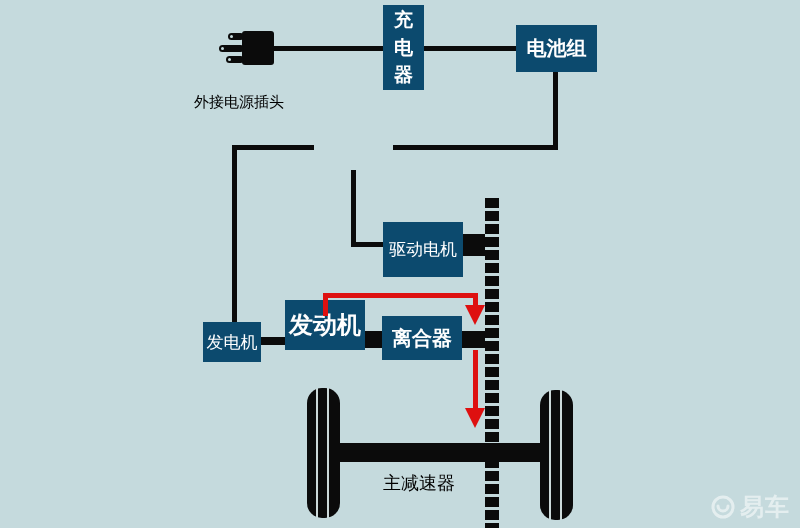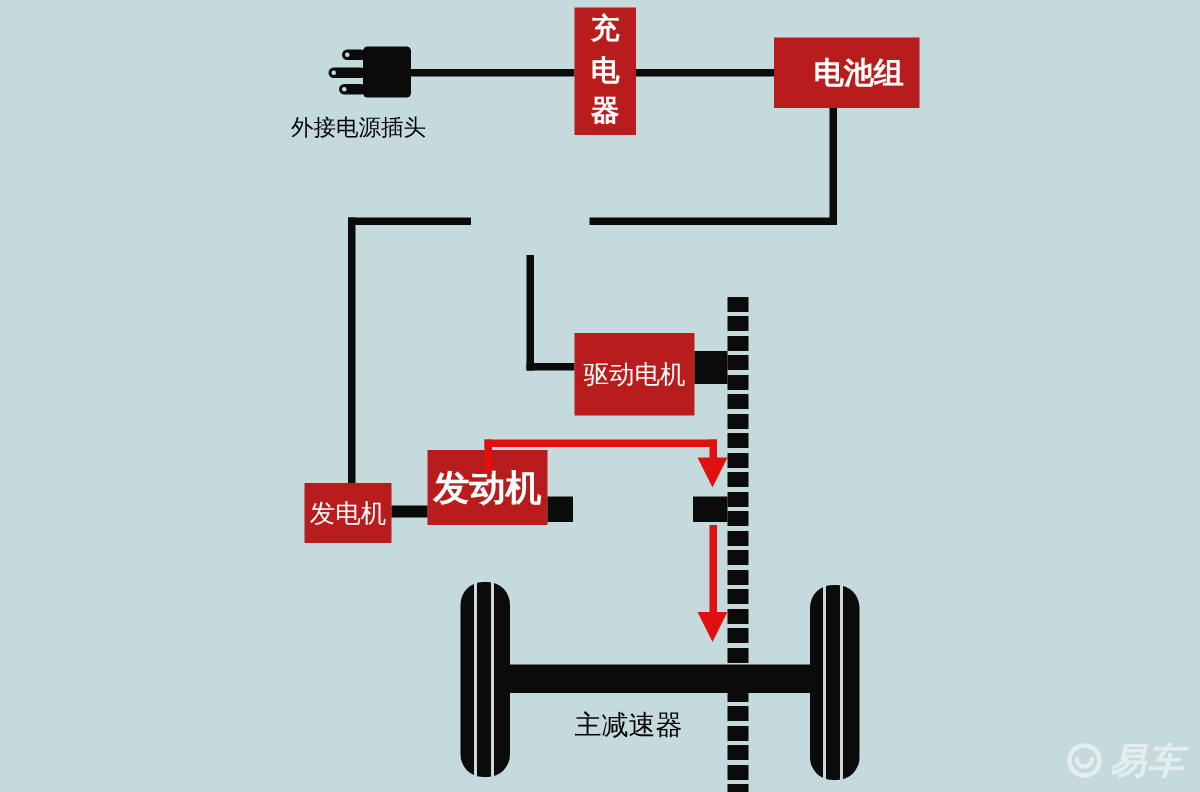--- a/index.html
+++ b/index.html
@@ -2,21 +2,21 @@
 <html><head>
 <meta charset="utf-8">
 <style>
   html,body{margin:0;padding:0;}
   .stage{
     position:relative;width:800px;height:528px;overflow:hidden;
     background:#c5dadd;
     font-family:"Liberation Sans",sans-serif;
   }
   .node{
-    position:absolute;background:#b91c1c;color:#fff;
+    position:absolute;background:#0c4a6e;color:#fff;
     display:flex;align-items:center;justify-content:center;
     text-align:center;font-weight:bold;
   }
   .node.serifish{font-weight:normal;font-family:"Liberation Serif",serif;}
   .line{position:absolute;background:#0b0b0b;}
   .stub{position:absolute;background:#0b0b0b;}
   .label{
     position:absolute;color:#000;
     font-family:"Liberation Serif",serif;
   }
@@ -38,62 +38,65 @@
   .axle{position:absolute;left:338px;top:443px;width:204px;height:19px;background:#0b0b0b;}
   
   .rline{position:absolute;background:#de1010;}
   .rhead{
     position:absolute;width:0;height:0;
     border-left:10px solid transparent;border-right:10px solid transparent;
     border-top:20px solid #de1010;
   }
   
   .wm{position:absolute;left:710px;top:491px;display:flex;align-items:center;gap:4px;opacity:.55;}
-  .wm-text{color:#ffffff;font-weight:bold;font-size:24px;letter-spacing:1px;font-style:italic;}
+  .wm-text{color:#ffffff;font-weight:bold;font-size:24px;letter-spacing:1px;}
 </style>
 </head>
 <body>
 
 <div class="stage">
 
   <div class="plug-body"></div>
   <div class="prong" style="left:228px;top:33px;width:16px;">
       <span class="hole"></span>
     </div>
   <div class="prong" style="left:219px;top:45px;width:25px;">
       <span class="hole"></span>
     </div>
   <div class="prong" style="left:226px;top:56px;width:18px;">
       <span class="hole"></span>
     </div>
-  <div class="label" style="left:194px;top:76px;font-size:15px;">外接电源插头</div>
+  <div class="label" style="left:194px;top:93px;font-size:15px;">外接电源插头</div>
 
   <div class="line" style="left:274px;top:46px;width:109px;height:5px;"></div>
   <div class="line" style="left:424px;top:46px;width:92px;height:5px;"></div>
   <div class="line" style="left:553px;top:72px;width:5px;height:78px;"></div>
   <div class="line" style="left:393px;top:145px;width:165px;height:5px;"></div>
   <div class="line" style="left:232px;top:145px;width:82px;height:5px;"></div>
   <div class="line" style="left:232px;top:145px;width:5px;height:177px;"></div>
   <div class="line" style="left:351px;top:170px;width:5px;height:77px;"></div>
   <div class="line" style="left:351px;top:242px;width:32px;height:5px;"></div>
 
   <div class="node" style="left:383px;top:5px;width:41px;height:85px;font-size:19px;">
     <span class="vtext">充电器</span>
   </div>
-  <div class="node" style="left:516px;top:25px;width:81px;height:47px;font-size:20px;padding-left:16px;">
+  <div class="node" style="left:516px;top:25px;width:81px;height:47px;font-size:20px;">
     <span>电池组</span>
   </div>
   <div class="node serifish" style="left:383px;top:222px;width:80px;height:55px;font-size:17px;">
     <span>驱动电机</span>
   </div>
   <div class="node serifish" style="left:203px;top:322px;width:58px;height:40px;font-size:17px;">
     <span>发电机</span>
   </div>
   <div class="node" style="left:285px;top:300px;width:80px;height:50px;font-size:24px;">
     <span>发动机</span>
+  </div>
+  <div class="node" style="left:382px;top:316px;width:80px;height:44px;font-size:20px;">
+    <span>离合器</span>
   </div>
 
   <div class="stub" style="left:463px;top:234px;width:22px;height:22px;"></div>
   <div class="stub" style="left:261px;top:337px;width:24px;height:8px;"></div>
   <div class="stub" style="left:365px;top:331px;width:17px;height:17px;"></div>
   <div class="stub" style="left:462px;top:331px;width:23px;height:17px;"></div>
 
   <div class="rack"></div>
 
   <div class="rline" style="left:323px;top:293px;width:5px;height:23px;"></div>

